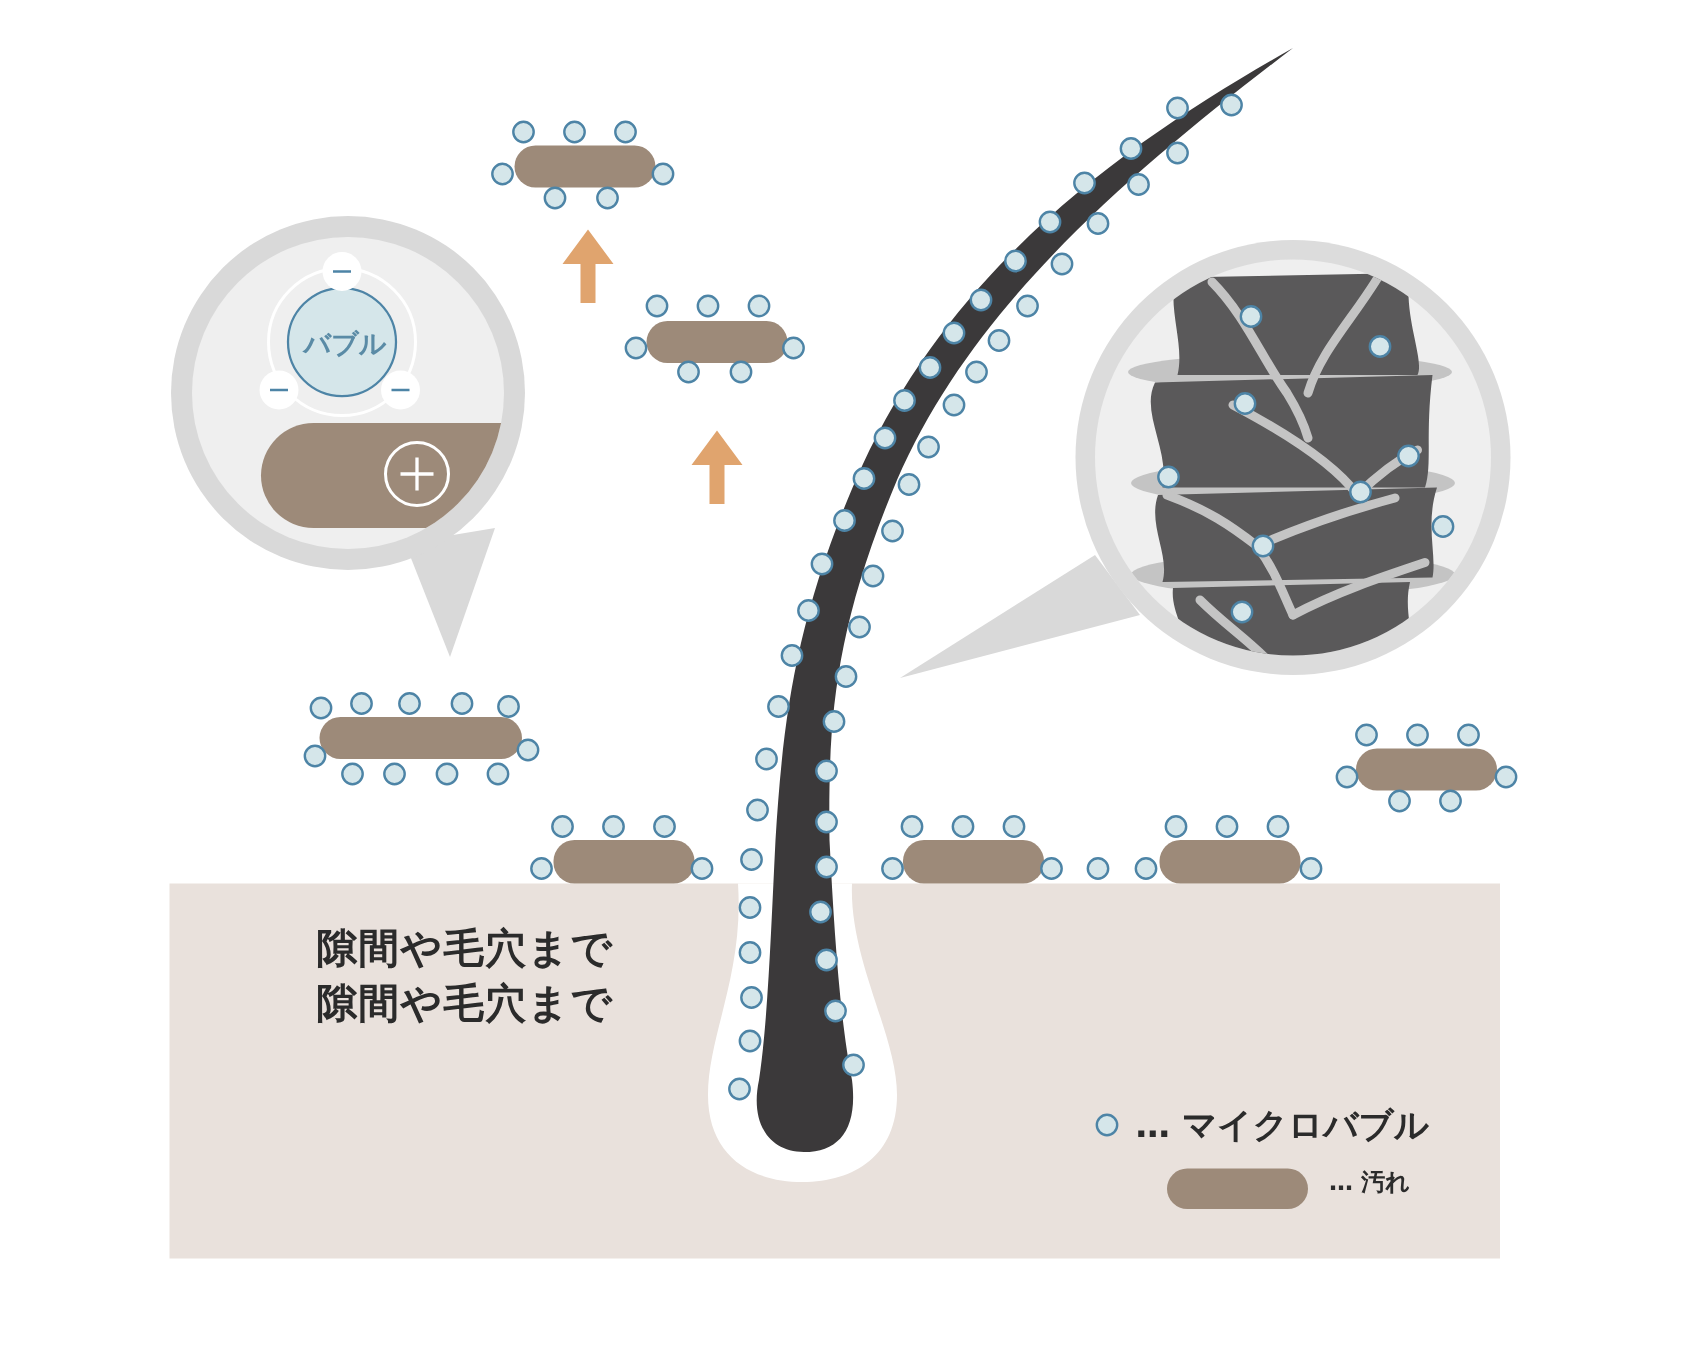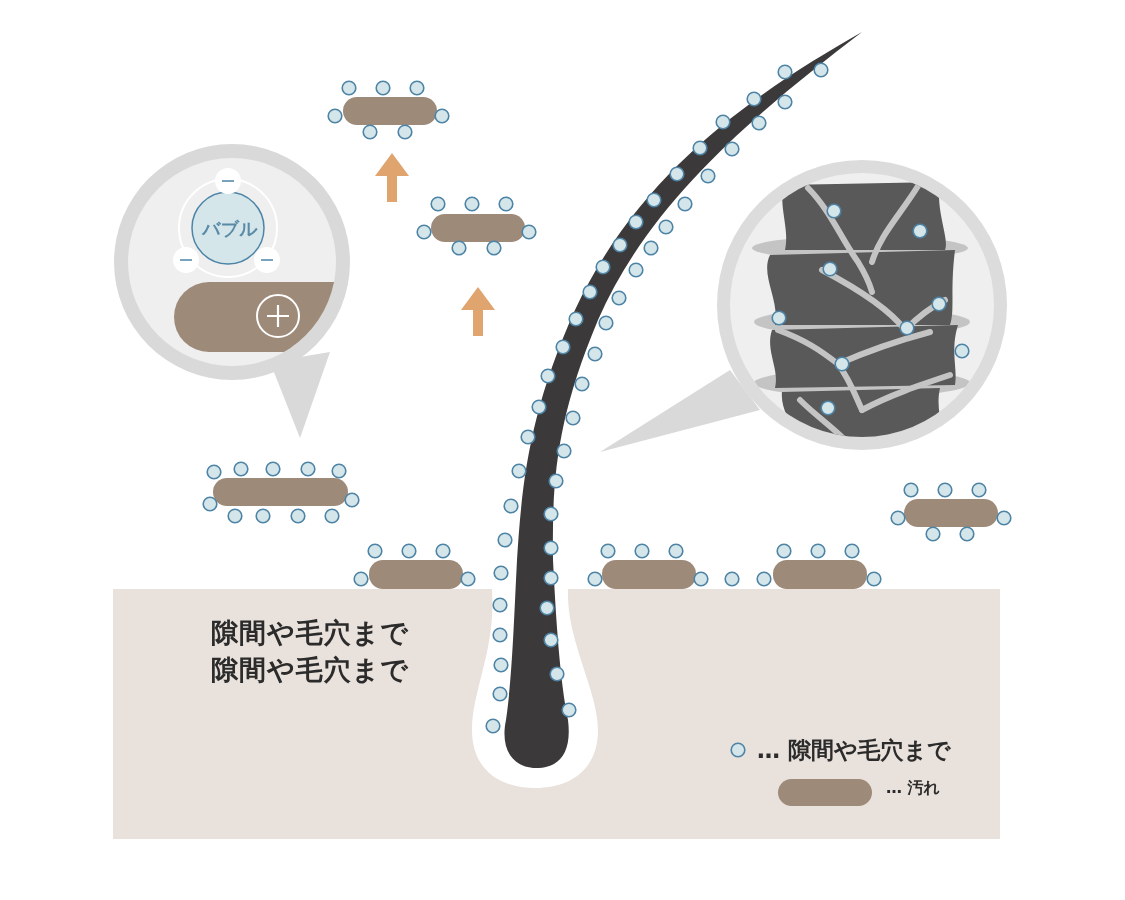--- a/index.html
+++ b/index.html
@@ -221,15 +221,15 @@
     <circle cx="738" cy="750" r="6.8" fill="#d5e6ea" stroke="#4d84a6" stroke-width="1.6"></circle>
     <rect x="778" y="779" width="94" height="27" rx="13.5" fill="#9d8a79"></rect>
   </g>
 </svg>
 
 <div id="caption" class="txt">
   <span class="caption-line">隙間や毛穴まで</span>
   <span class="caption-line">隙間や毛穴まで</span>
 </div>
 <div id="bubble-inner-label" class="txt">バブル</div>
-<div id="legend-bubble-label" class="txt">… 隙間や毛穴まで</div>
+<div id="legend-bubble-label" class="txt">… マイクロバブル</div>
 <div id="legend-dirt-label" class="txt">… 汚れ</div>
 </div>
 
 </body></html>

